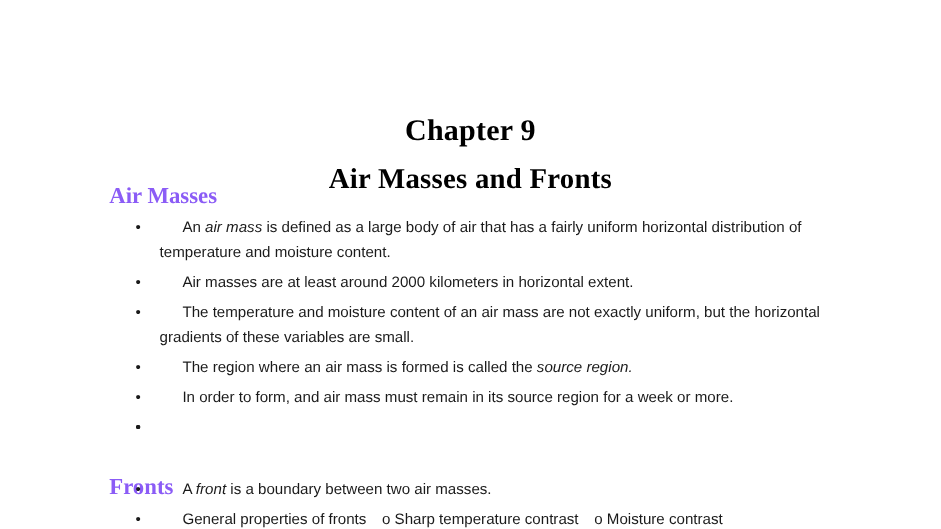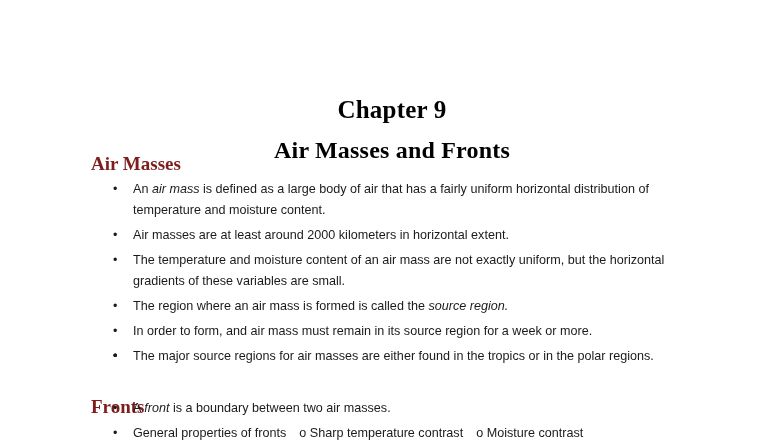--- a/index.html
+++ b/index.html
@@ -43,21 +43,21 @@
   }
 
   
   .section-heading {
     position: absolute;
     left: 91px;
     font-family: "Liberation Serif", serif;
     font-weight: bold;
     font-size: 19px;
     line-height: 22px;
-    color: #7f1d1d;
+    color: #8b5cf6;
   }
   #heading-air-masses { top: 153px; }
   #heading-fronts     { top: 396px; text-align: center; }
 
   
   .bullet-list {
     position: absolute;
     left: 112px;
     width: 588px;
     margin: 0;
@@ -80,21 +80,21 @@
 
   .bullet-marker {
     position: absolute;
     left: 1px;
     top: 0;
     font-size: 12.6px;
     line-height: 21px;
     color: #1a1a1a;
   }
 
-  .bullet-text { display: inline; }
+  .bullet-text { display: inline; margin-left: 19px; }
   .bullet-text em,
   .term-italic {
     font-style: italic;
   }
 
   
   .subitem {
     display: inline;
     white-space: nowrap;
   }
@@ -117,21 +117,21 @@
   <div class="section-heading" id="heading-air-masses">Air Masses</div>
 
   <ul class="bullet-list" id="list-air-masses">
       <li class="bullet-item"><span class="bullet-marker">•</span><span class="bullet-text"><span>An </span><em class="term-italic">air mass</em><span> is defined as a large body of air that has a fairly uniform horizontal distribution of temperature and moisture content.</span></span></li>
       <li class="bullet-item"><span class="bullet-marker">•</span><span class="bullet-text"><span>Air masses are at least around 2000 kilometers in horizontal extent.</span></span></li>
       <li class="bullet-item"><span class="bullet-marker">•</span><span class="bullet-text"><span>The temperature and moisture content of an air mass are not exactly uniform, but the horizontal gradients of these variables are small.</span></span></li>
       <li class="bullet-item"><span class="bullet-marker">•</span><span class="bullet-text"><span>The region where an air mass is formed is called the </span><em class="term-italic">source region.</em></span></li>
       <li class="bullet-item"><span class="bullet-marker">•</span><span class="bullet-text"><span>In order to form, and air mass must remain in its source region for a week or more.</span></span></li>
       <li class="bullet-item"><span class="bullet-marker">•</span></li>
       <li class="bullet-item"><span class="bullet-marker">•</span></li>
-      <li class="bullet-item"><span class="bullet-marker">•</span><span class="bullet-text"><span>The major source regions for air masses are either found in the tropics or in the polar regions.</span></span></li>
+      <li class="bullet-item"><span class="bullet-marker">•</span></li>
     </ul>
 
   <div class="section-heading" id="heading-fronts">Fronts</div>
 
   <ul class="bullet-list" id="list-fronts">
       <li class="bullet-item"><span class="bullet-marker">•</span><span class="bullet-text"><span>A </span><em class="term-italic">front</em><span> is a boundary between two air masses.</span></span></li>
       <li class="bullet-item"><span class="bullet-marker">•</span><span class="bullet-text"><span>General properties of fronts</span><span class="sub-gap"></span><span class="subitem"><span class="sub-marker">o</span><span> Sharp temperature contrast</span></span><span class="sub-gap"></span><span class="subitem"><span class="sub-marker">o</span><span> Moisture contrast</span></span></span></li>
     </ul>
 
 </div>

